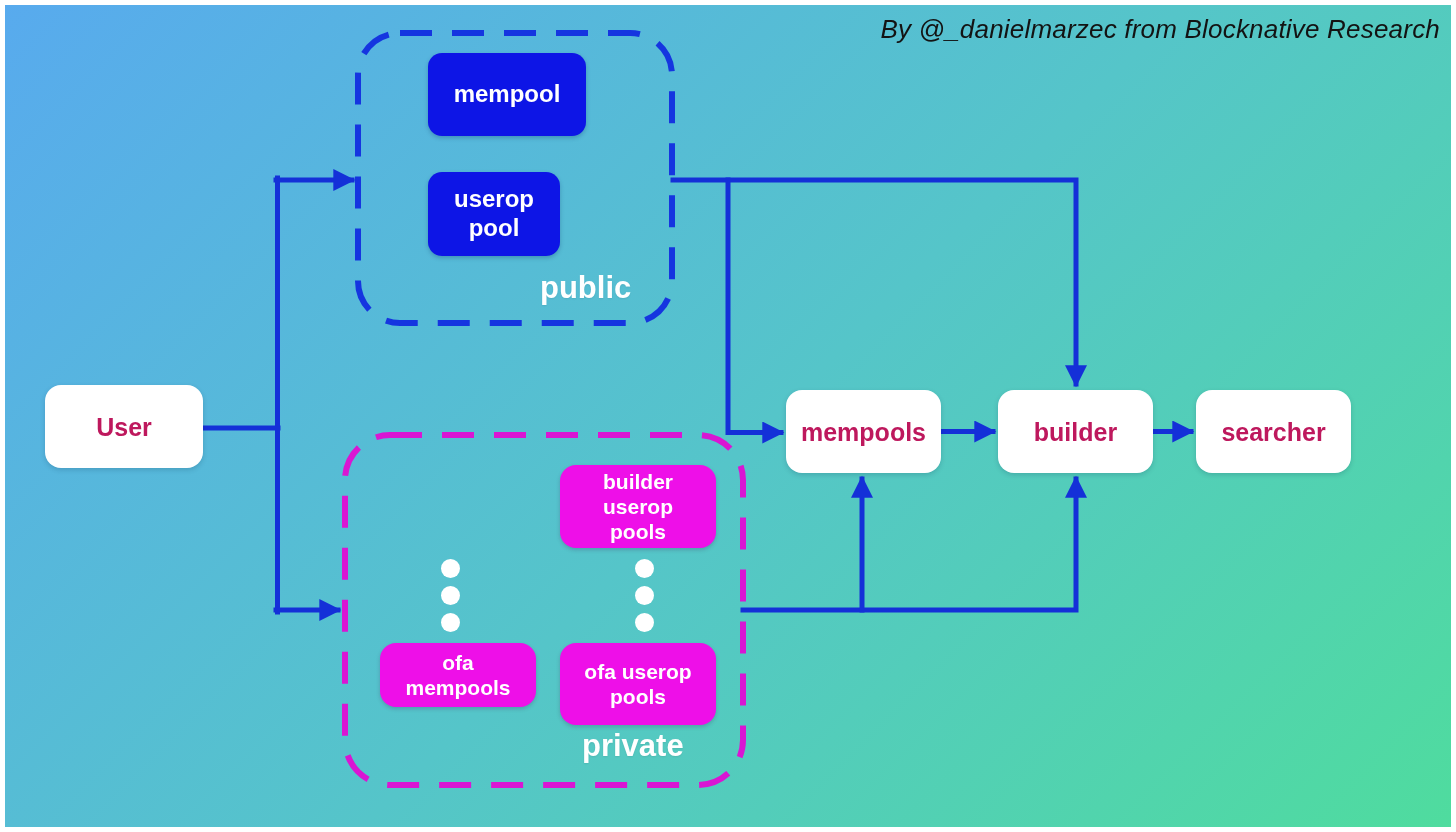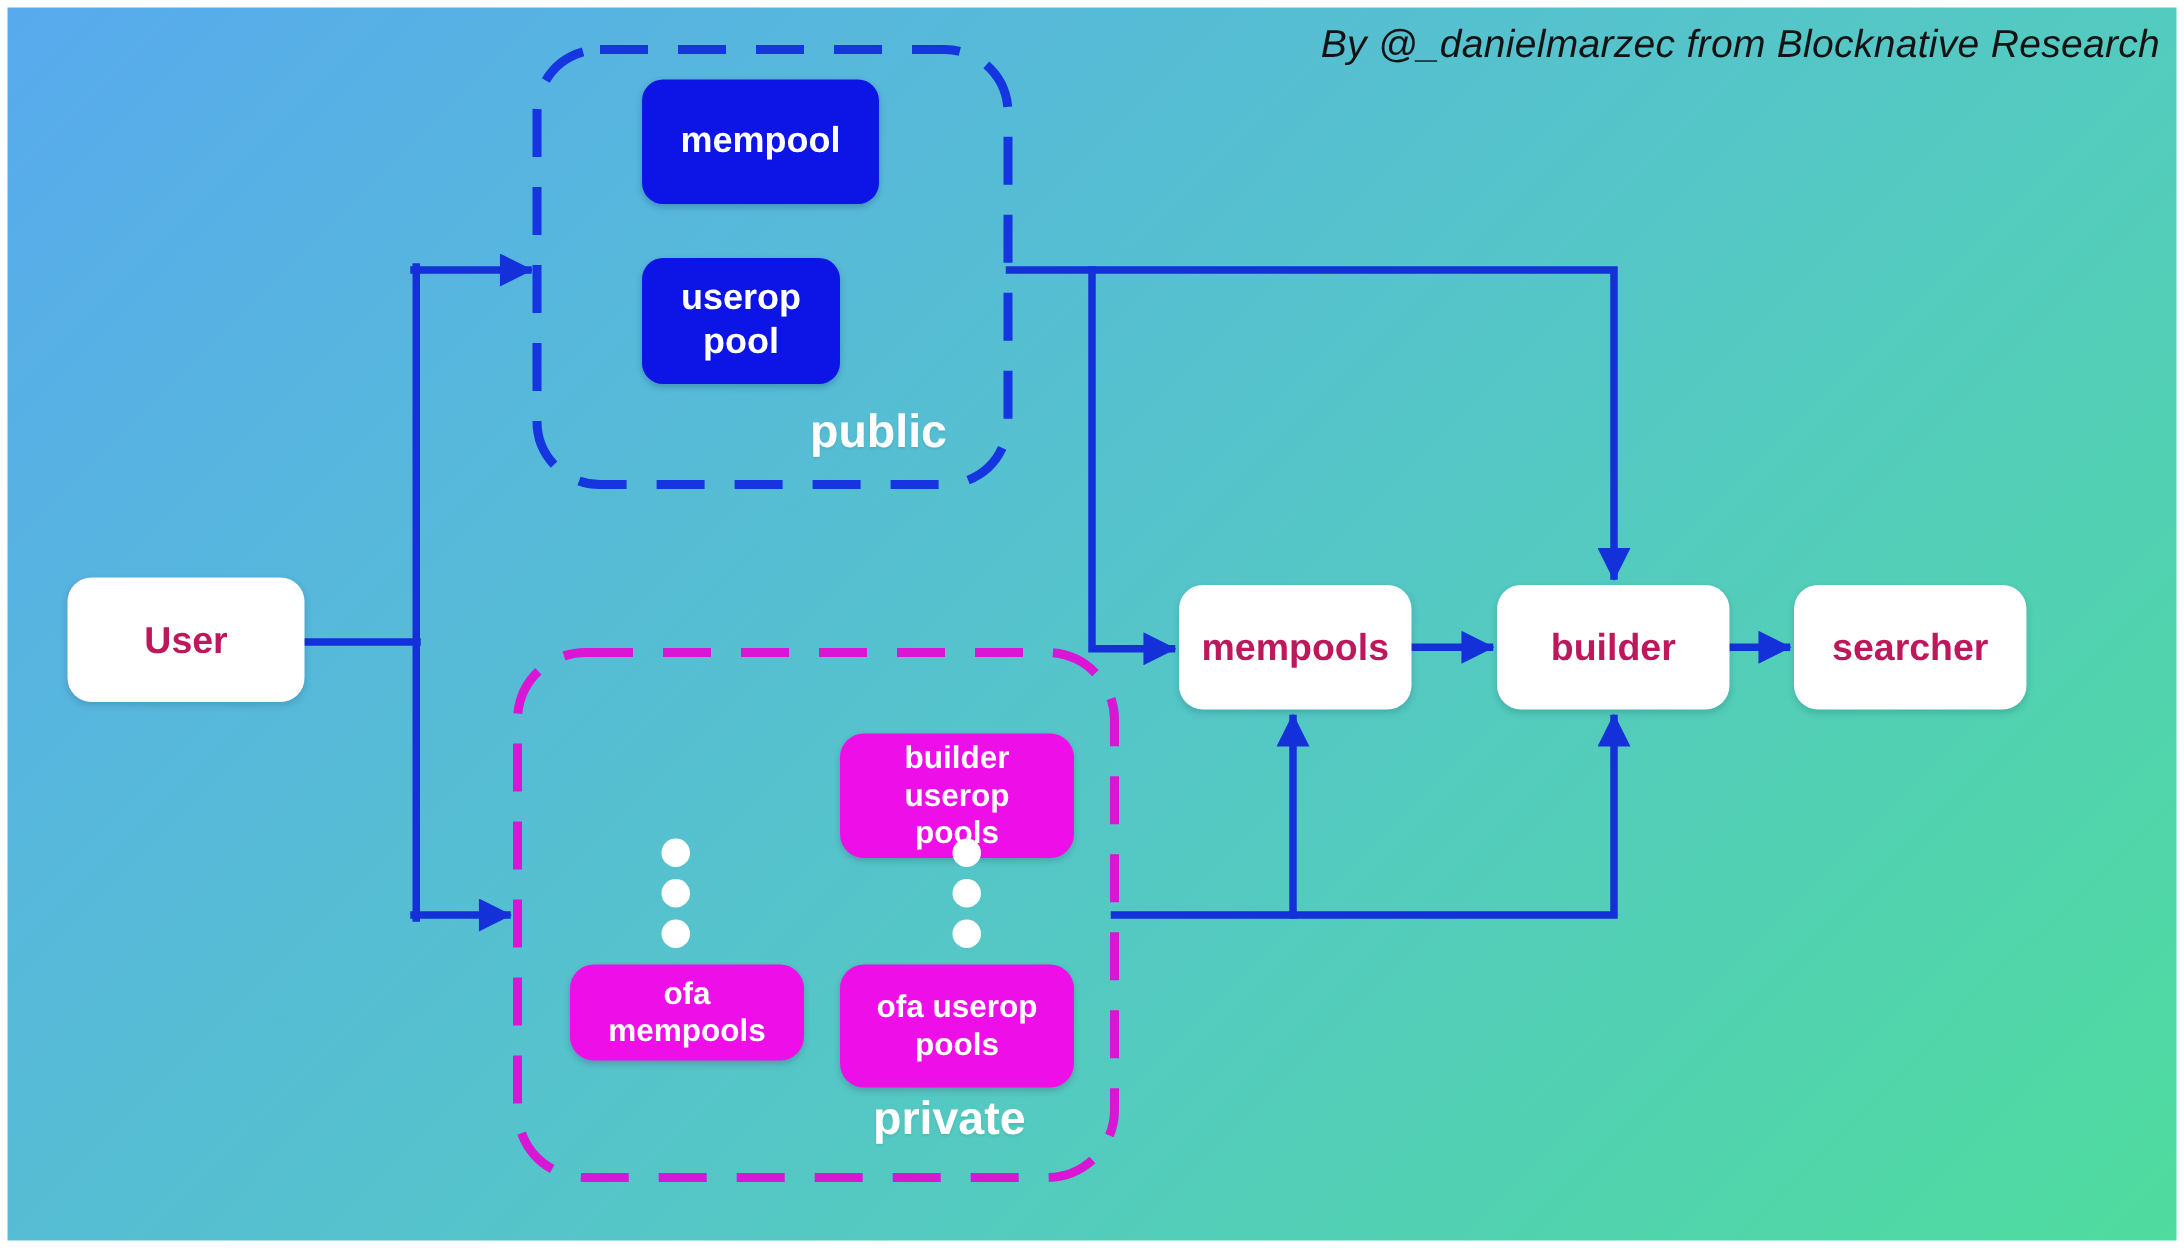--- a/index.html
+++ b/index.html
@@ -31,21 +31,21 @@
     box-shadow:0 2px 4px rgba(0,30,90,.25);
   }
   .magenta-node{
     background:#ee0fe8;color:#ffffff;border-radius:16px;font-size:21px;
     padding:0 18px;box-sizing:border-box;
     box-shadow:0 2px 4px rgba(60,0,60,.2);
   }
   #n-mempool{left:428px;top:53px;width:158px;height:83px;}
   #n-useroppool{left:428px;top:172px;width:132px;height:84px;}
   #n-builder-mempools{left:367px;top:465px;width:156px;height:83px;}
-  #n-builder-userop{left:560px;top:489px;width:156px;height:83px;}
+  #n-builder-userop{left:560px;top:465px;width:156px;height:83px;}
   #n-ofa-mempools{left:380px;top:643px;width:156px;height:64px;}
   #n-ofa-userop{left:560px;top:643px;width:156px;height:82px;}
   #n-user{left:45px;top:385px;width:158px;height:83px;}
   #n-searcher{left:786px;top:390px;width:155px;height:83px;}
   #n-builder{left:998px;top:390px;width:155px;height:83px;}
   #n-validator{left:1196px;top:390px;width:155px;height:83px;}
   .group-label{
     position:absolute;z-index:4;color:#ffffff;font-weight:bold;font-size:31px;
     text-shadow:0 1px 2px rgba(0,0,0,0.08);
   }

